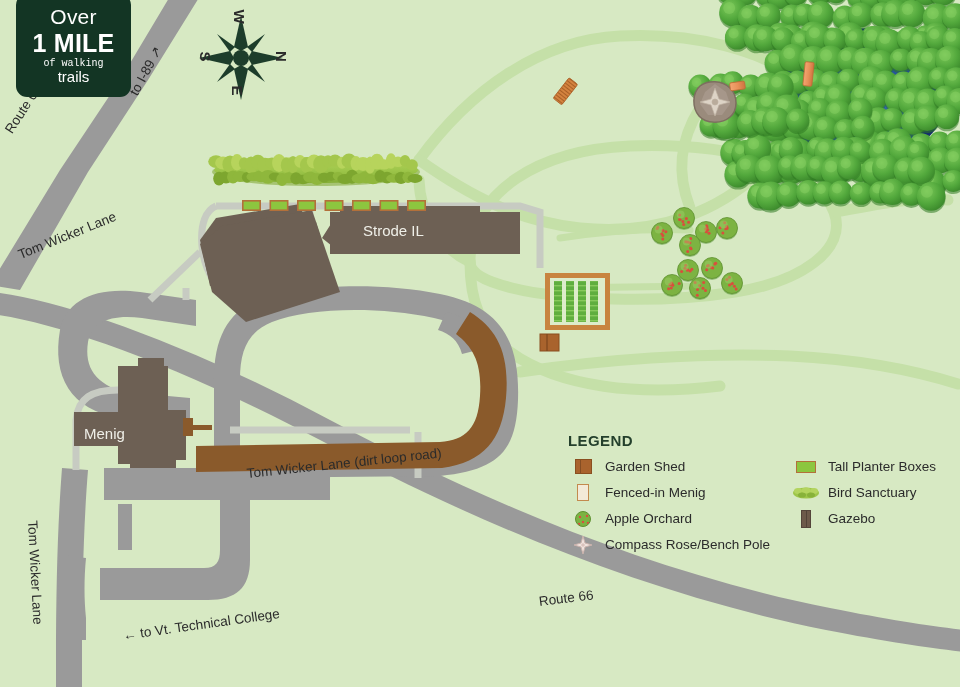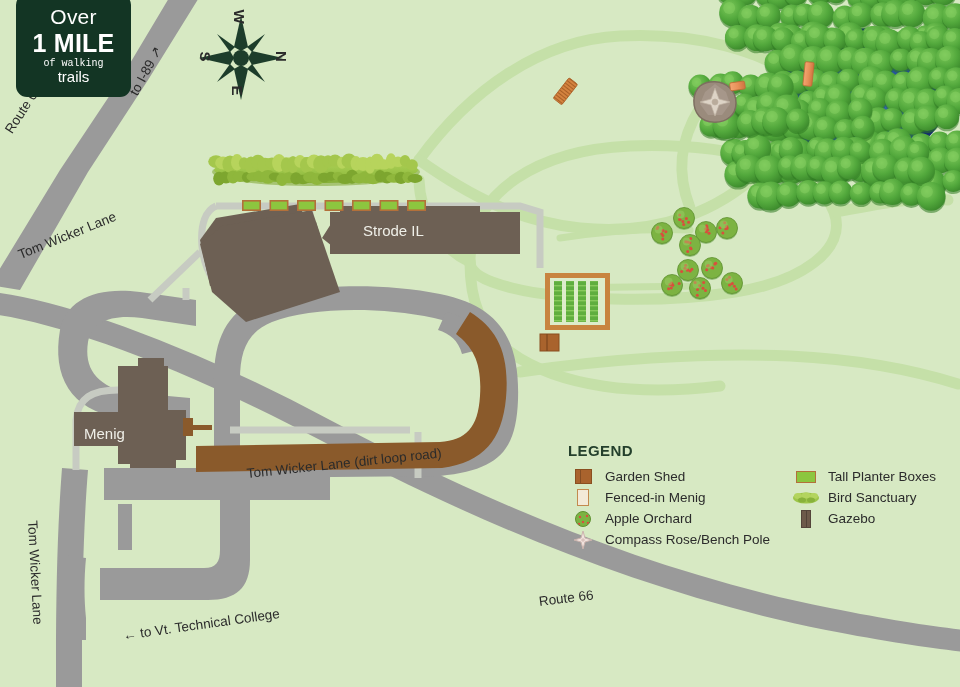--- a/index.html
+++ b/index.html
@@ -62,24 +62,23 @@
     left: 568px; top: 432px;
     width: 380px;
     z-index: 35;
   }
   .legend-title {
     font-size: 15px;
     font-weight: 700;
     color: #24402c;
     letter-spacing: .4px;
     margin-bottom: 7px;
-    margin-top: 10px;
   }
   .legend-cols { display: flex; gap: 28px; }
-  .legend-col { display: flex; flex-direction: column; }
+  .legend-col { display: flex; flex-direction: column; gap: 5px; }
   .legend-col.c1 { width: 195px; }
   .legend-col.c2 { width: 175px; }
   .legend-row { display: flex; align-items: center; height: 21px; }
   .legend-swatch {
     width: 30px; min-width: 30px; height: 19px;
     display: flex; align-items: center; justify-content: center;
     margin-right: 7px;
   }
   .legend-text {
     font-size: 13.5px;

